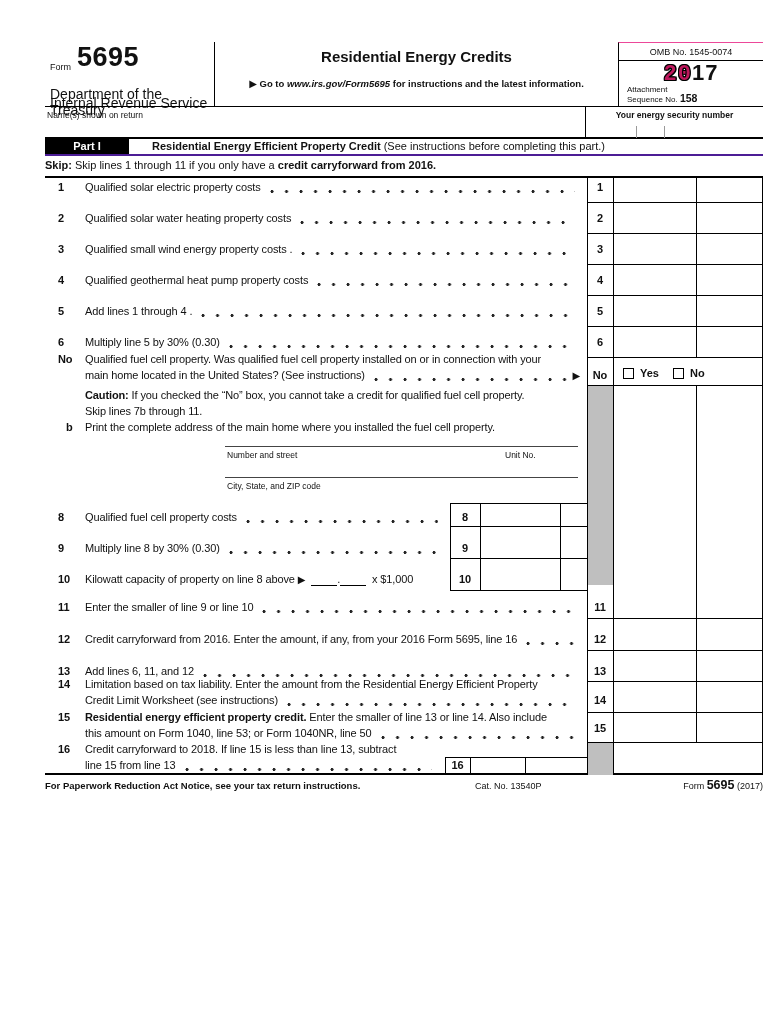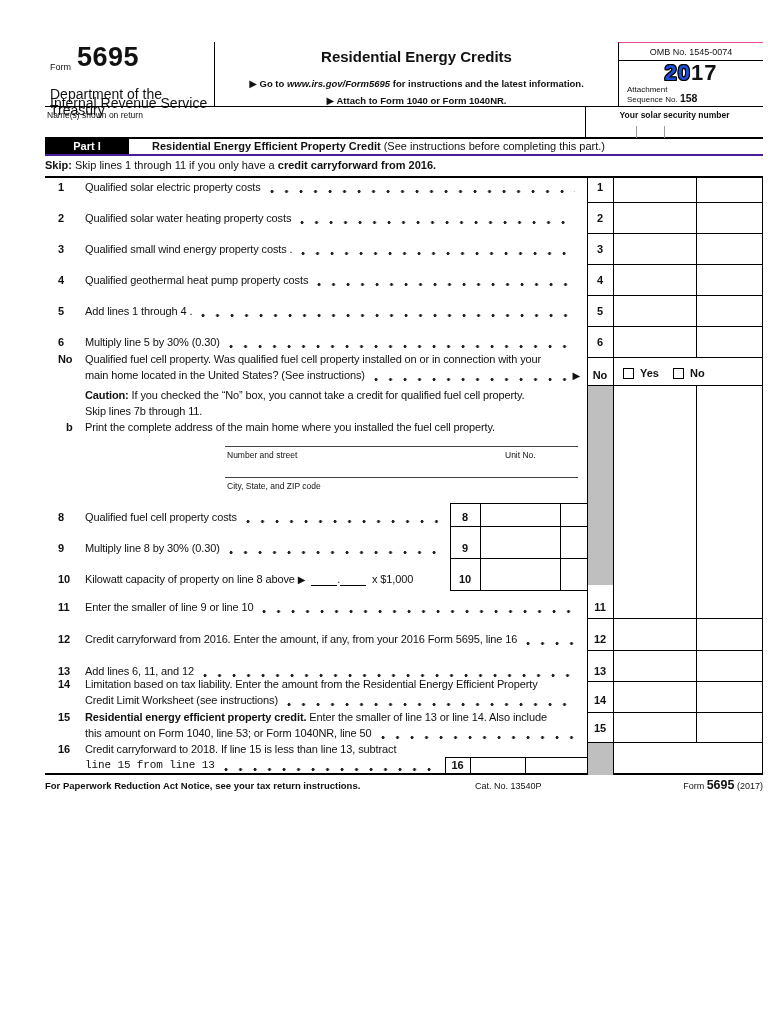--- a/index.html
+++ b/index.html
@@ -16,21 +16,21 @@
   #formbox .formword { position:absolute; left:5px; top:20px; font-size:9px; }
   #formbox .formnum  { position:absolute; left:32px; top:0px; font-size:27px; font-weight:bold; letter-spacing:0.5px; }
   #formbox .dept { position:absolute; left:5px; font-size:14px; }
   #titlebox { position:absolute; left:170px; top:2px; width:403px; height:64px; text-align:center; }
   #titlebox .maintitle { position:absolute; left:0; right:0; top:6px; font-size:15px; font-weight:bold; }
   #titlebox .instr { position:absolute; left:0; right:0; font-size:9.5px; font-weight:bold; }
   #titlebox .instr .url { font-style:italic; }
   #ombbox { position:absolute; left:573px; top:2px; width:145px; height:64px; border-left:1.5px solid #000; border-top:1px solid #ec4899; }
   #ombbox .omb { display:block; text-align:center; font-size:9px; padding:4px 0 3px 0; border-bottom:1px solid #000; }
   #ombbox .year { display:block; text-align:center; font-size:22px; font-weight:bold; line-height:22px; margin-top:1px; letter-spacing:1px;}
-  #ombbox .year .outline { color:#1d4ed8; text-shadow:-1.1px -1.1px 0 #000,1.1px -1.1px 0 #000,-1.1px 1.1px 0 #000,1.1px 1.1px 0 #000,-1.1px 0 0 #000,1.1px 0 0 #000,0 -1.1px 0 #000,0 1.1px 0 #000; }
+  #ombbox .year .outline { color:#be185d; text-shadow:-1.1px -1.1px 0 #000,1.1px -1.1px 0 #000,-1.1px 1.1px 0 #000,1.1px 1.1px 0 #000,-1.1px 0 0 #000,1.1px 0 0 #000,0 -1.1px 0 #000,0 1.1px 0 #000;font-family:Liberation Mono, monospace; }
   #ombbox .att { position:absolute; left:8px; bottom:12px; font-size:8px; line-height:8px; }
   #ombbox .seq { position:absolute; left:8px; bottom:2px; font-size:8px; }
   #ombbox .seq b { font-size:10.5px; }
   
   #namerow { position:absolute; left:45px; top:106px; width:718px; height:33px; border-top:1px solid #000; border-bottom:2px solid #000; }
   #namerow .nlabel { position:absolute; left:2px; top:3px; font-size:8.5px; }
   #ssnbox { position:absolute; right:0; top:0; width:178px; height:31px; border-left:1px solid #000; }
   #ssnbox .slabel { display:block; text-align:center; font-weight:bold; font-size:8.5px; padding-top:3px; }
   #ssnbox .tick { position:absolute; bottom:0; width:1px; height:12px; background:#999; }
   
@@ -76,38 +76,34 @@
       <span class="formnum">5695</span>
       <span class="dept" style="top:44px;">Department of the Treasury</span>
       <span class="dept" style="top:53px;">Internal Revenue Service</span>
     </div>
     <div id="titlebox">
       <div class="maintitle">Residential Energy Credits</div>
       <div class="instr" style="top:36px;">
         <span class="arrow">▶</span>
         <span>Go to </span><span class="url">www.irs.gov/Form5695</span><span> for instructions and the latest information.</span>
       </div>
-      <div class="instr" style="top:53px;">
-        <span class="arrow">▶</span>
-        <span>Attach to Form 1040 or Form 1040NR.</span>
-      </div>
     </div>
     <div id="ombbox">
       <span class="omb">OMB No. 1545-0074</span>
       <span class="year"><span class="outline">20</span><span>17</span></span>
       <span class="att">Attachment</span>
       <span class="seq"><span>Sequence No. </span><b>158</b></span>
     </div>
   </div>
 
   <div id="namerow">
     <span class="nlabel">Name(s) shown on return</span>
     <div class="cell" style="left:0;top:12px;width:538px;height:18px;"></div>
     <div id="ssnbox">
-      <span class="slabel">Your solar security number</span>
+      <span class="slabel">Your energy security number</span>
       <span class="tick" style="left:50px;"></span>
       <span class="tick" style="left:78px;"></span>
       <div class="cell" style="left:0;top:12px;width:178px;height:18px;"></div>
     </div>
   </div>
 
   <div id="partbar">
     <span class="pbox">Part I</span>
     <span class="ptitle"><b>Residential Energy Efficient Property Credit</b> <span>(See instructions before completing this part.)</span></span>
   </div>
@@ -229,21 +225,21 @@
       </div>
     <div class="row" style="left:0;top:549px;width:535px;">
         <span class="num"></span>
         <span class="txt">this amount on Form 1040, line 53; or Form 1040NR, line 50</span>
         <span class="dots"></span>
       </div>
     <div class="row" style="left:0;top:565px;width:540px;">
         <span class="num">16</span>
         <span class="txt">Credit carryforward to 2018. If line 15 is less than line 13, subtract</span>
       </div>
-    <div class="row" style="left:0;top:581px;width:392px;font-family:Liberation Mono, monospace;">
+    <div class="row" style="left:0;top:581px;width:392px;">
         <span class="num"></span>
         <span class="txt">line 15 from line 13</span>
         <span class="dots"></span>
       </div>
 
     <div class="vline" style="left:542px;top:0;height:597px;"></div>
     <div class="vline" style="left:568px;top:0;height:597px;"></div>
     <div class="vline" style="left:651px;top:0;height:180px;"></div>
     <div class="vline" style="left:651px;top:207px;height:357px;"></div>
     <div class="vline" style="left:717px;top:0;height:597px;"></div>

